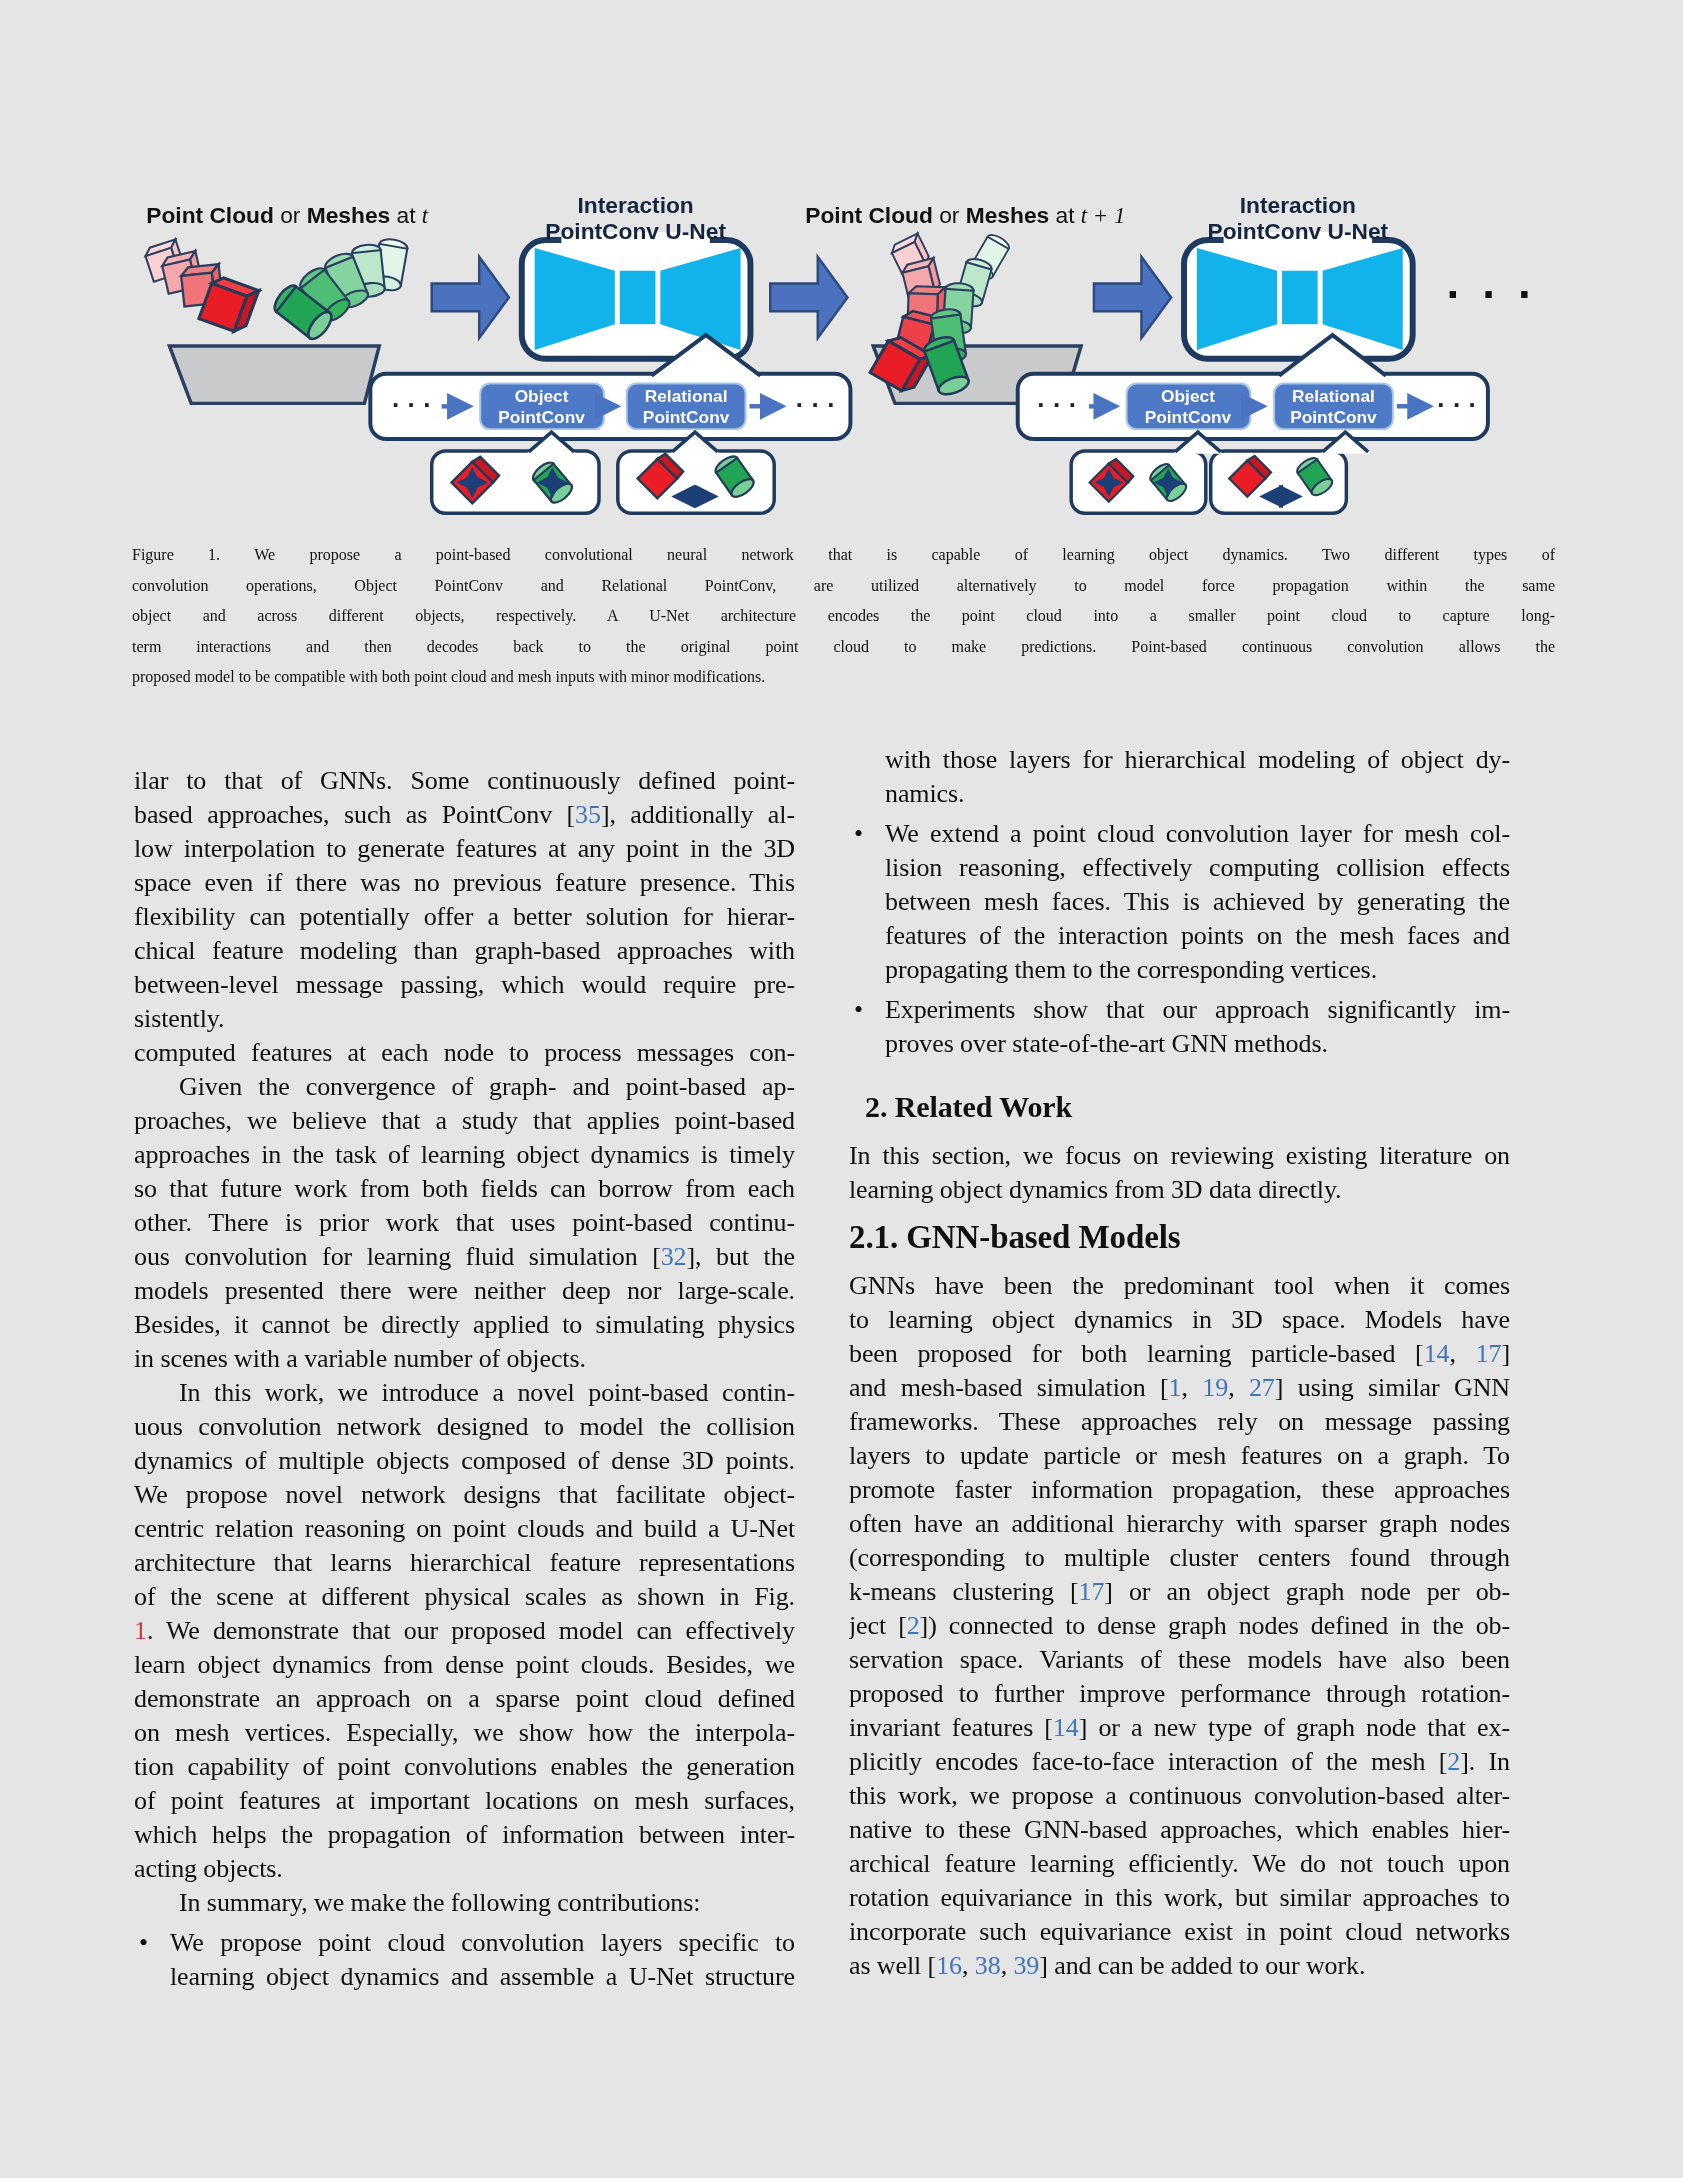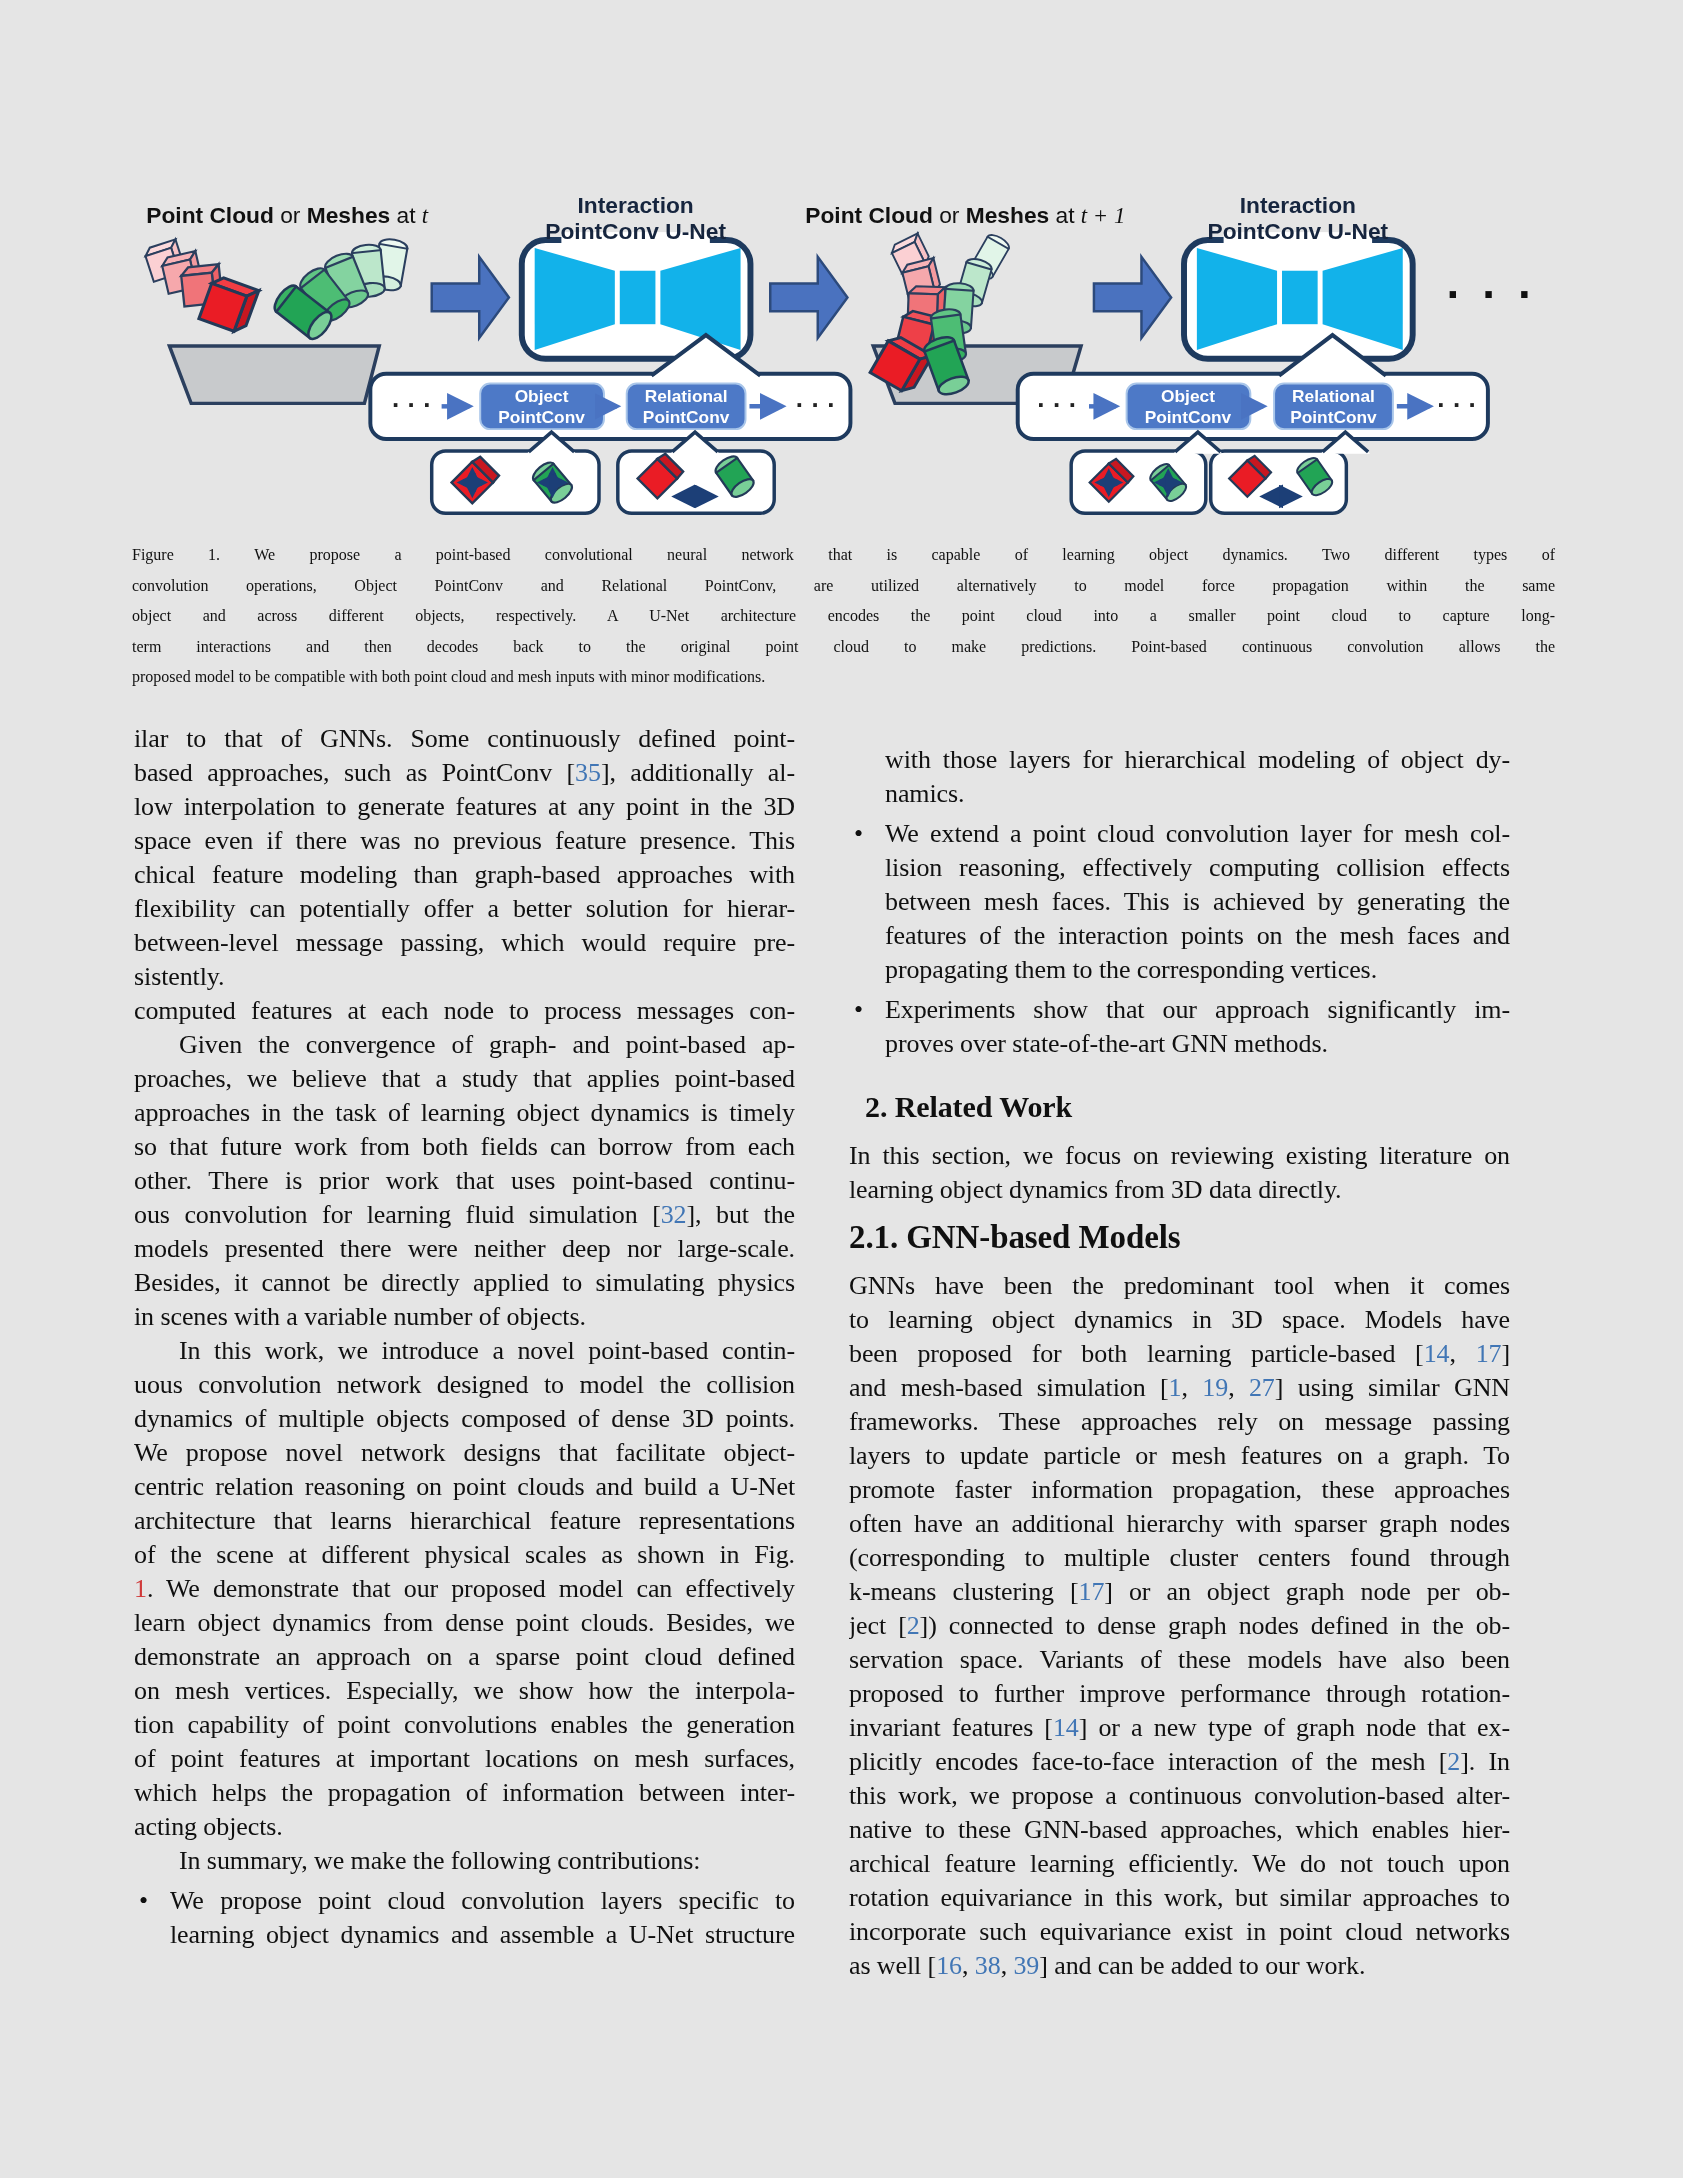--- a/index.html
+++ b/index.html
@@ -10,21 +10,21 @@
   .fig svg{display:block;}
   .fsans{font-family:"Liberation Sans",sans-serif;}
   .fb{font-weight:bold;}
   .fi{font-style:italic;font-family:"Liberation Serif",serif;}
   
   .caption{position:absolute;left:132px;top:538px;width:1423px;font-size:16px;line-height:30.5px;color:#111;}
   .caption .tline{text-align:justify;text-align-last:justify;height:30.5px;overflow:hidden;}
   .caption .tline.nj{text-align-last:left;}
   
   .col{position:absolute;width:661px;font-size:26px;letter-spacing:-0.1px;}
-  #colL{left:134px;top:722px;}
+  #colL{left:134px;top:764px;}
   #colR{left:849px;top:743px;}
   .tline{line-height:34px;height:34px;overflow:hidden;text-align:justify;text-align-last:justify;}
   .tline.nj{text-align-last:left;}
   .tline.ind{text-indent:45px;}
   .cite{color:#4176b5;}
   .ref{color:#d03a3a;}
   .b{position:relative;padding-left:36px;margin-top:6px;}
   .b .dot{position:absolute;left:5px;top:0;line-height:34px;}
   .b.cont{margin-top:0;}
   .h2{font-weight:bold;font-size:30px;line-height:36px;margin:28px 0 14px 16px;}
@@ -310,22 +310,22 @@
       <div class="tline"><span>term interactions and then decodes back to the original point cloud to make predictions.  Point-based continuous convolution allows the</span></div>
       <div class="tline nj"><span>proposed model to be compatible with both point cloud and mesh inputs with minor modifications.</span></div>
     </div>
 
   <div class="col" id="colL">
     <div>
         <div class="tline"><span>ilar to that of GNNs.  Some continuously defined point-</span></div>
         <div class="tline"><span>based approaches, such as PointConv [</span><span class="cite">35</span><span>], additionally al-</span></div>
         <div class="tline"><span>low interpolation to generate features at any point in the 3D</span></div>
         <div class="tline"><span>space even if there was no previous feature presence.  This</span></div>
+        <div class="tline"><span>flexibility can potentially offer a better solution for hierar-</span></div>
         <div class="tline"><span>chical feature modeling than graph-based approaches with</span></div>
-        <div class="tline"><span>flexibility can potentially offer a better solution for hierar-</span></div>
         <div class="tline"><span>between-level message passing, which would require pre-</span></div>
         <div class="tline nj"><span>sistently.</span></div>
         <div class="tline"><span>computed features at each node to process messages con-</span></div>
       </div>
     <div>
         <div class="tline ind"><span>Given the convergence of graph- and point-based ap-</span></div>
         <div class="tline"><span>proaches, we believe that a study that applies point-based</span></div>
         <div class="tline"><span>approaches in the task of learning object dynamics is timely</span></div>
         <div class="tline"><span>so that future work from both fields can borrow from each</span></div>
         <div class="tline"><span>other.  There is prior work that uses point-based continu-</span></div>

